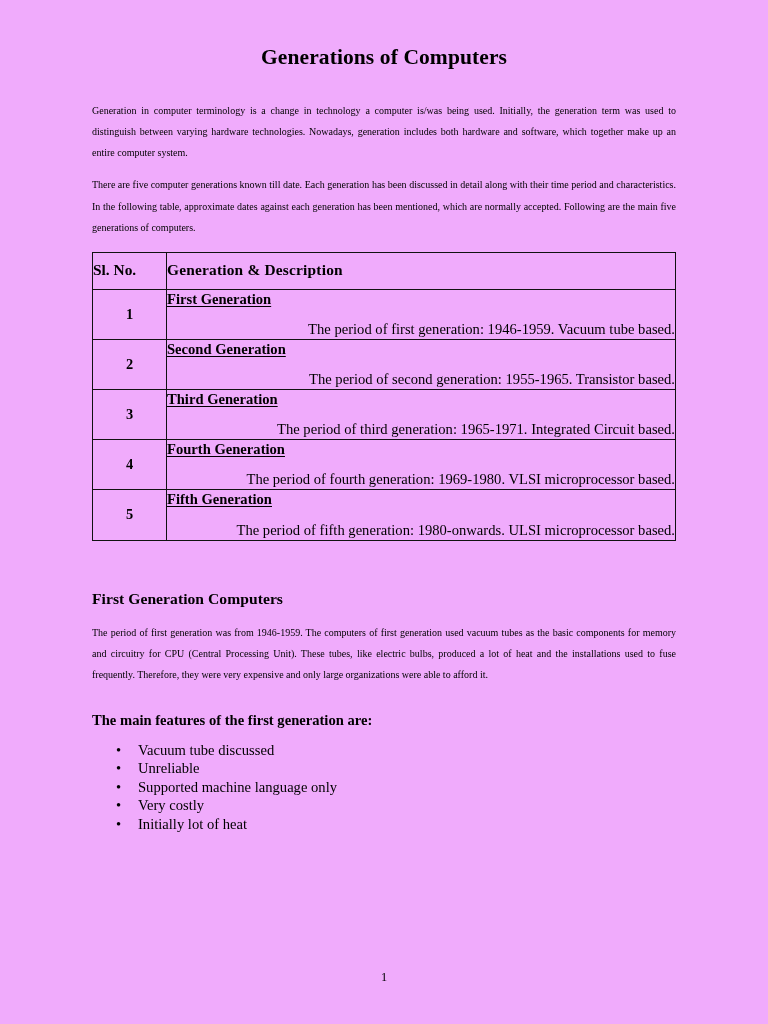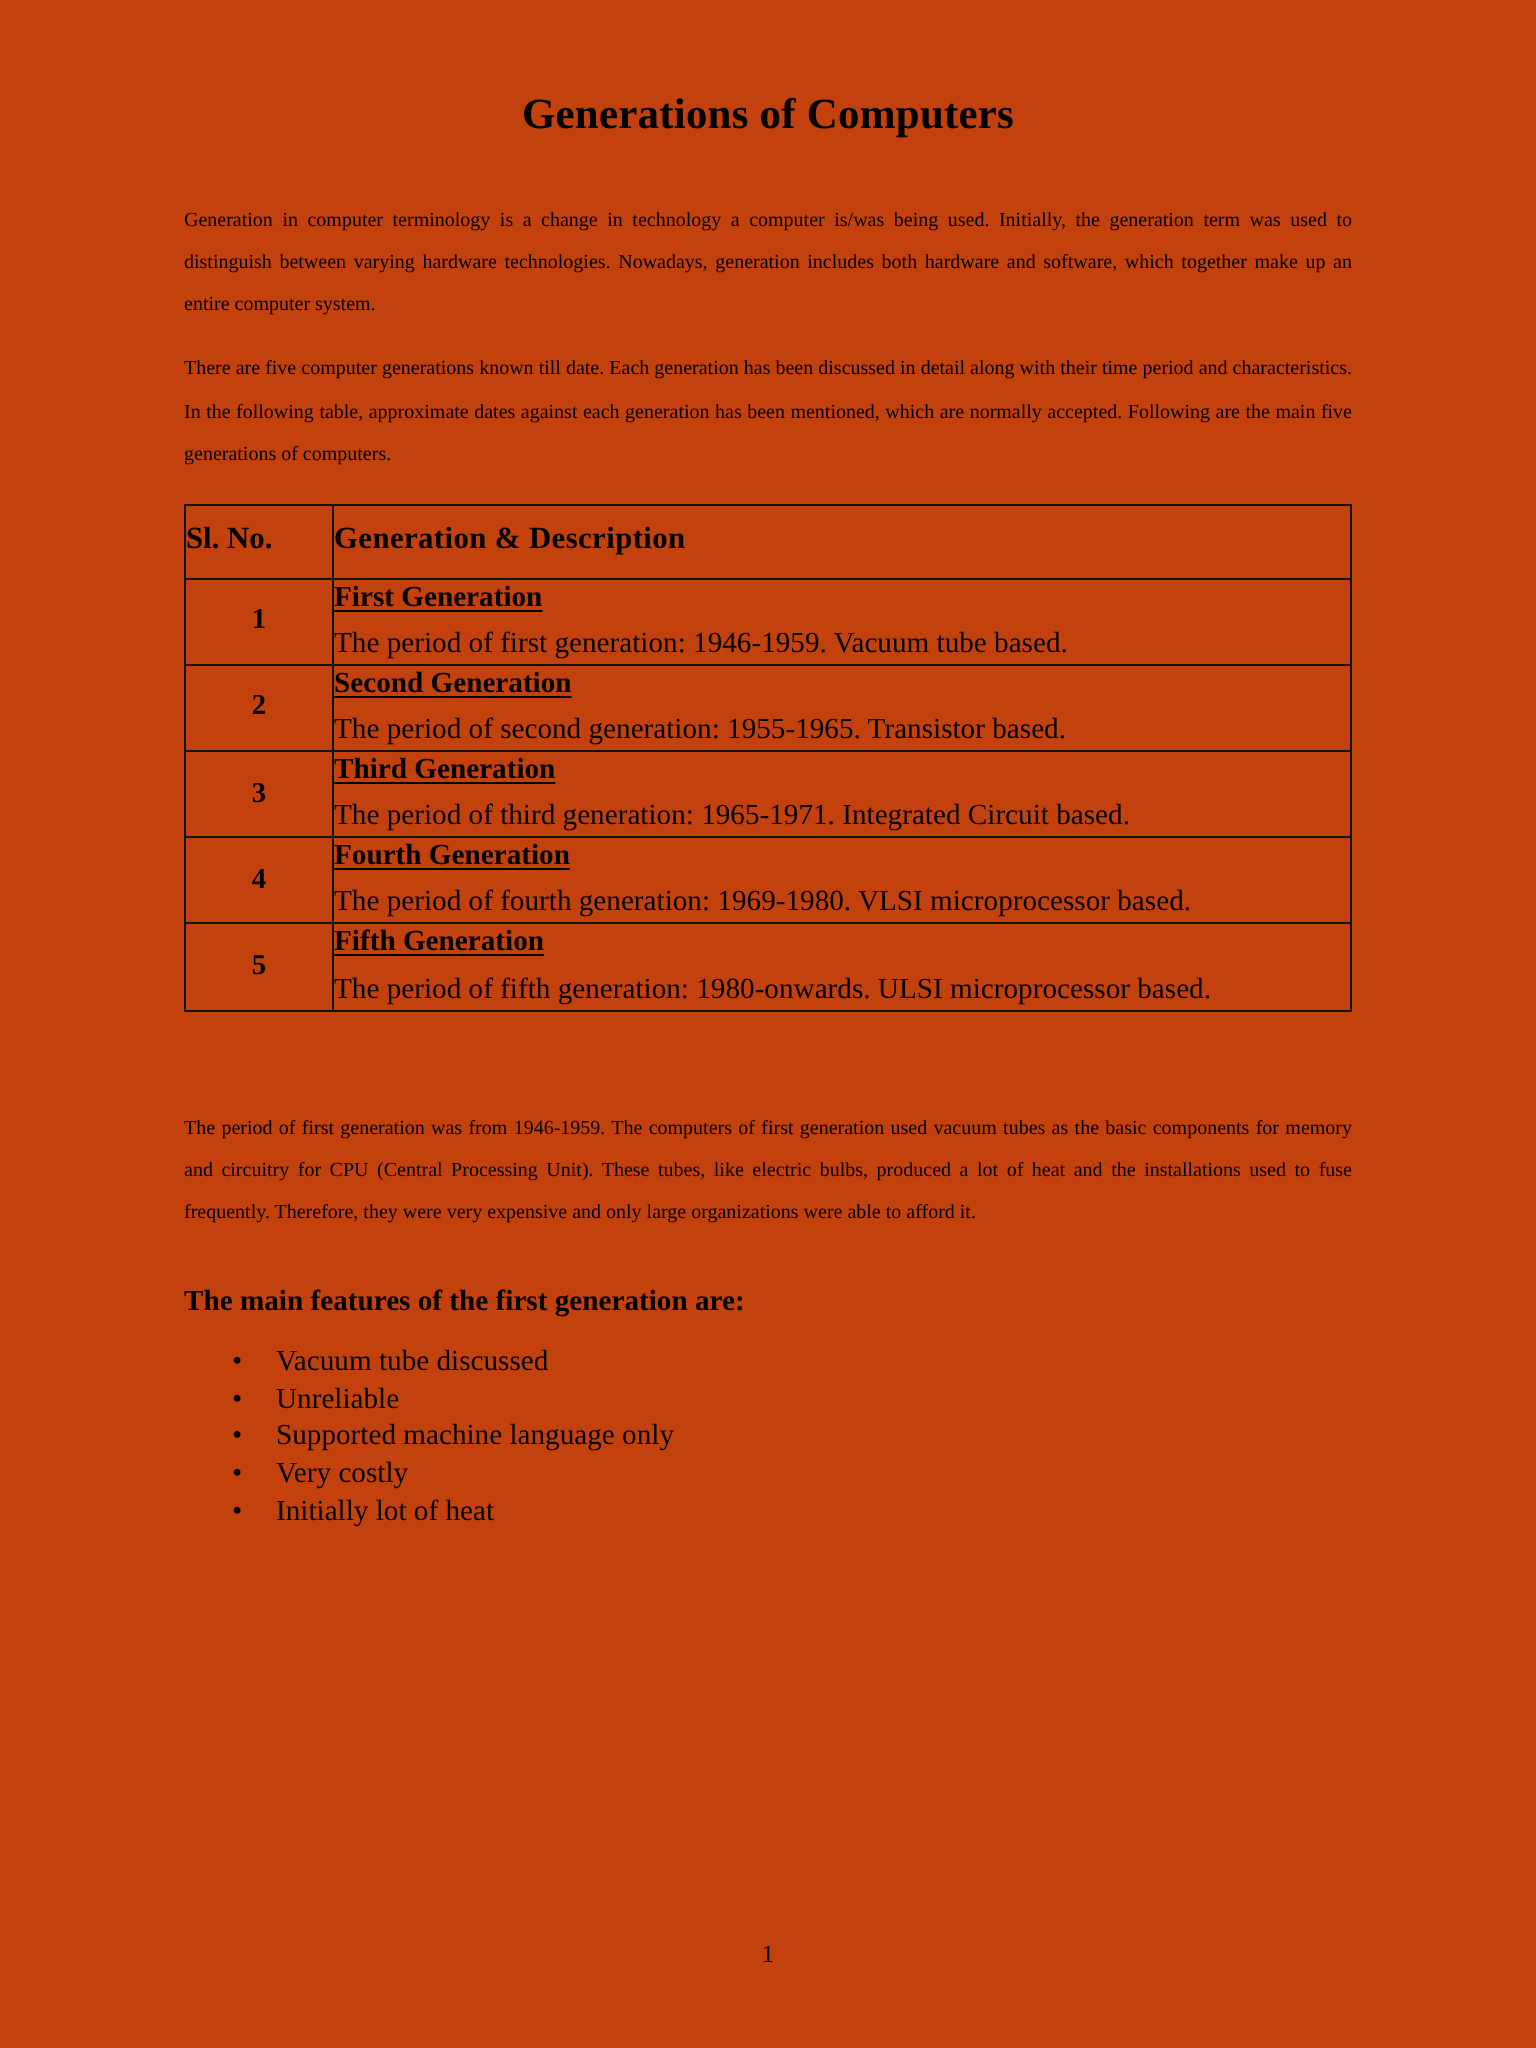--- a/index.html
+++ b/index.html
@@ -13,21 +13,21 @@
     position: relative;
     font-family: "Liberation Serif", "DejaVu Serif", serif;
     color: #000000;
     overflow: hidden;
   }
   .page {
     position: absolute;
     left: 0; top: 0;
     width: 768px;
     height: 1024px;
-    background: #c2410c;
+    background: #f0abfc;
   }
   .content {
     position: absolute;
     left: 92px;
     top: 44px;
     width: 584px;
   }
 
   .doc-title {
     font-size: 21.5px;
@@ -90,21 +90,22 @@
     font-size: 14.6px;
     font-weight: bold;
     text-decoration: underline;
     text-underline-offset: 2px;
     line-height: 1.25;
     margin: 0 0 5px 0;
   }
   .gen-desc {
     font-size: 14.6px;
     line-height: 1.3;
-    margin: 2px 0 0 0;
+    margin: 12px 0 0 0;
+    text-align: right;
   }
 
   .section-gap { height: 48px; }
 
   h2.section-heading {
     font-size: 15.6px;
     font-weight: bold;
     margin: 0 0 14px 0;
     line-height: 1.25;
     letter-spacing: 0.05px;
@@ -210,20 +211,21 @@
           <td class="desc-cell">
             <div class="gen-name">Fifth Generation</div>
             <div class="gen-desc">The period of fifth generation: 1980-onwards. ULSI microprocessor based.</div>
           </td>
         </tr>
       </tbody>
     </table>
 
     <div class="section-gap"></div>
 
+    <h2 class="section-heading">First Generation Computers</h2>
 
     <p class="body-para">The period of first generation was from 1946-1959. The computers of first generation used vacuum tubes as the basic components for memory and circuitry for CPU (Central Processing Unit). These tubes, like electric bulbs, produced a lot of heat and the installations used to fuse frequently. Therefore, they were very expensive and only large organizations were able to afford it.</p>
 
     <p class="bold-lead">The main features of the first generation are:</p>
 
     <ul class="feature-list">
       <li>
         <span class="bullet-dot">•</span>
         <span>Vacuum tube discussed</span>
       </li>

